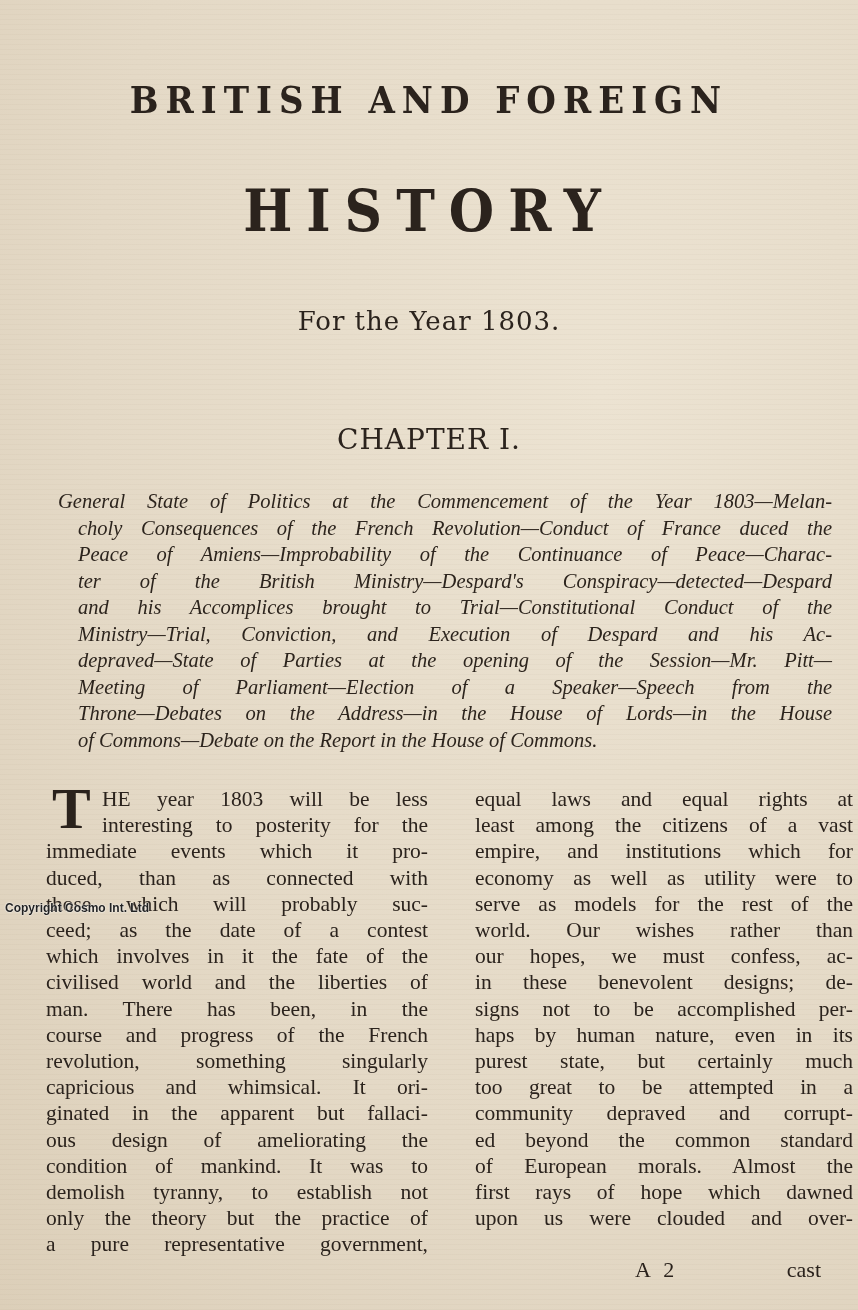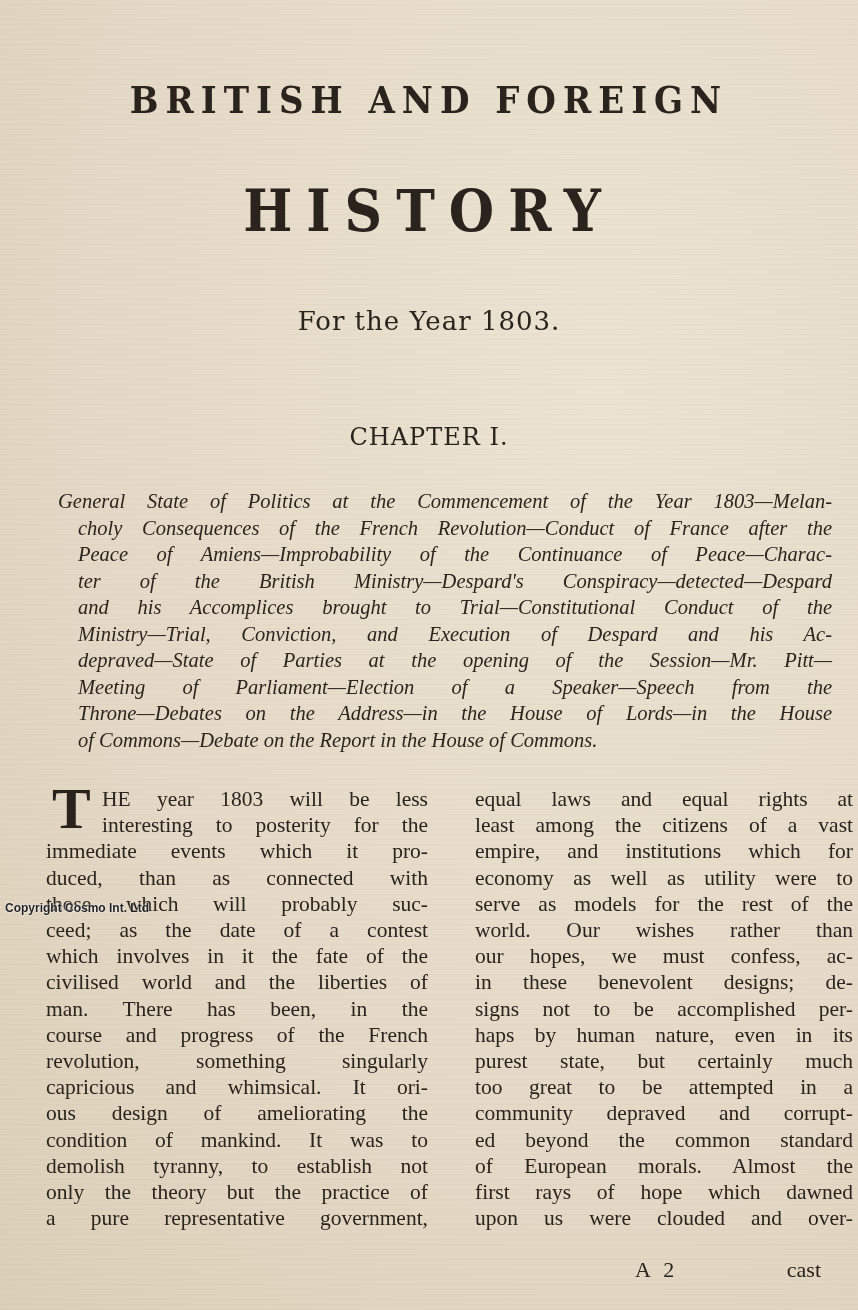--- a/index.html
+++ b/index.html
@@ -14,21 +14,21 @@
     position: relative;
   }
   .page { position: absolute; left: 0; top: 0; width: 858px; height: 920px; }
   .title-line {
     position: absolute; left: 0; width: 858px; text-align: center;
     font-family: "DejaVu Serif", serif; color: #2b231d;
   }
   .t1 { top: 80px; font-size: 34px; letter-spacing: 7px; font-weight: bold; transform: scaleY(1.08); }
   .t2 { top: 180px; font-size: 52px; letter-spacing: 14px; font-weight: bold; transform: scaleY(1.1); }
   .t3 { top: 306px; font-size: 26px; letter-spacing: 1px; font-weight: normal; }
-  .t4 { top: 423px; font-size: 24px; letter-spacing: 1px; }
+  .t4 { top: 423px; font-size: 28px; letter-spacing: 1px; }
   .synopsis {
     position: absolute; left: 58px; top: 488px; width: 774px;
     font-style: italic; font-size: 20.5px; line-height: 26.5px;
     text-align: justify; text-align-last: left;
     color: #2c241d;
   }
   .synopsis .line { display: block; text-align: justify; text-align-last: justify; }
   .synopsis .line.indent { padding-left: 20px; }
   .synopsis .line.last { text-align-last: left; }
   .col {
@@ -60,21 +60,21 @@
 <body>
 
 <div class="page">
   <div class="title-line t1">BRITISH AND FOREIGN</div>
   <div class="title-line t2">HISTORY</div>
   <div class="title-line t3">For the Year 1803.</div>
   <div class="title-line t4">CHAPTER I.</div>
 
   <div class="synopsis">
     <span class="line">General State of Politics at the Commencement of the Year 1803—Melan-</span>
-    <span class="line indent">choly Consequences of the French Revolution—Conduct of France after the</span>
+    <span class="line indent">choly Consequences of the French Revolution—Conduct of France duced the</span>
     <span class="line indent">Peace of Amiens—Improbability of the Continuance of Peace—Charac-</span>
     <span class="line indent">ter of the British Ministry—Despard's Conspiracy—detected—Despard</span>
     <span class="line indent">and his Accomplices brought to Trial—Constitutional Conduct of the</span>
     <span class="line indent">Ministry—Trial, Conviction, and Execution of Despard and his Ac-</span>
     <span class="line indent">depraved—State of Parties at the opening of the Session—Mr. Pitt—</span>
     <span class="line indent">Meeting of Parliament—Election of a Speaker—Speech from the</span>
     <span class="line indent">Throne—Debates on the Address—in the House of Lords—in the House</span>
     <span class="line indent last">of Commons—Debate on the Report in the House of Commons.</span>
   </div>
 
@@ -86,20 +86,21 @@
     <span class="line">immediate events which it pro-</span>
     <span class="line">duced, than as connected with</span>
     <span class="line">those which will probably suc-</span>
     <span class="line">ceed; as the date of a contest</span>
     <span class="line">which involves in it the fate of the</span>
     <span class="line">civilised world and the liberties of</span>
     <span class="line">man. There has been, in the</span>
     <span class="line">course and progress of the French</span>
     <span class="line">revolution, something singularly</span>
     <span class="line">capricious and whimsical. It ori-</span>
+    <span class="line">ginated in the apparent but fallaci-</span>
     <span class="line">ous design of ameliorating the</span>
     <span class="line">condition of mankind. It was to</span>
     <span class="line">demolish tyranny, to establish not</span>
     <span class="line">only the theory but the practice of</span>
     <span class="line">a pure representative government,</span>
   </div>
 
   <div class="col col-right">
     <span class="line">equal laws and equal rights at</span>
     <span class="line">least among the citizens of a vast</span>

